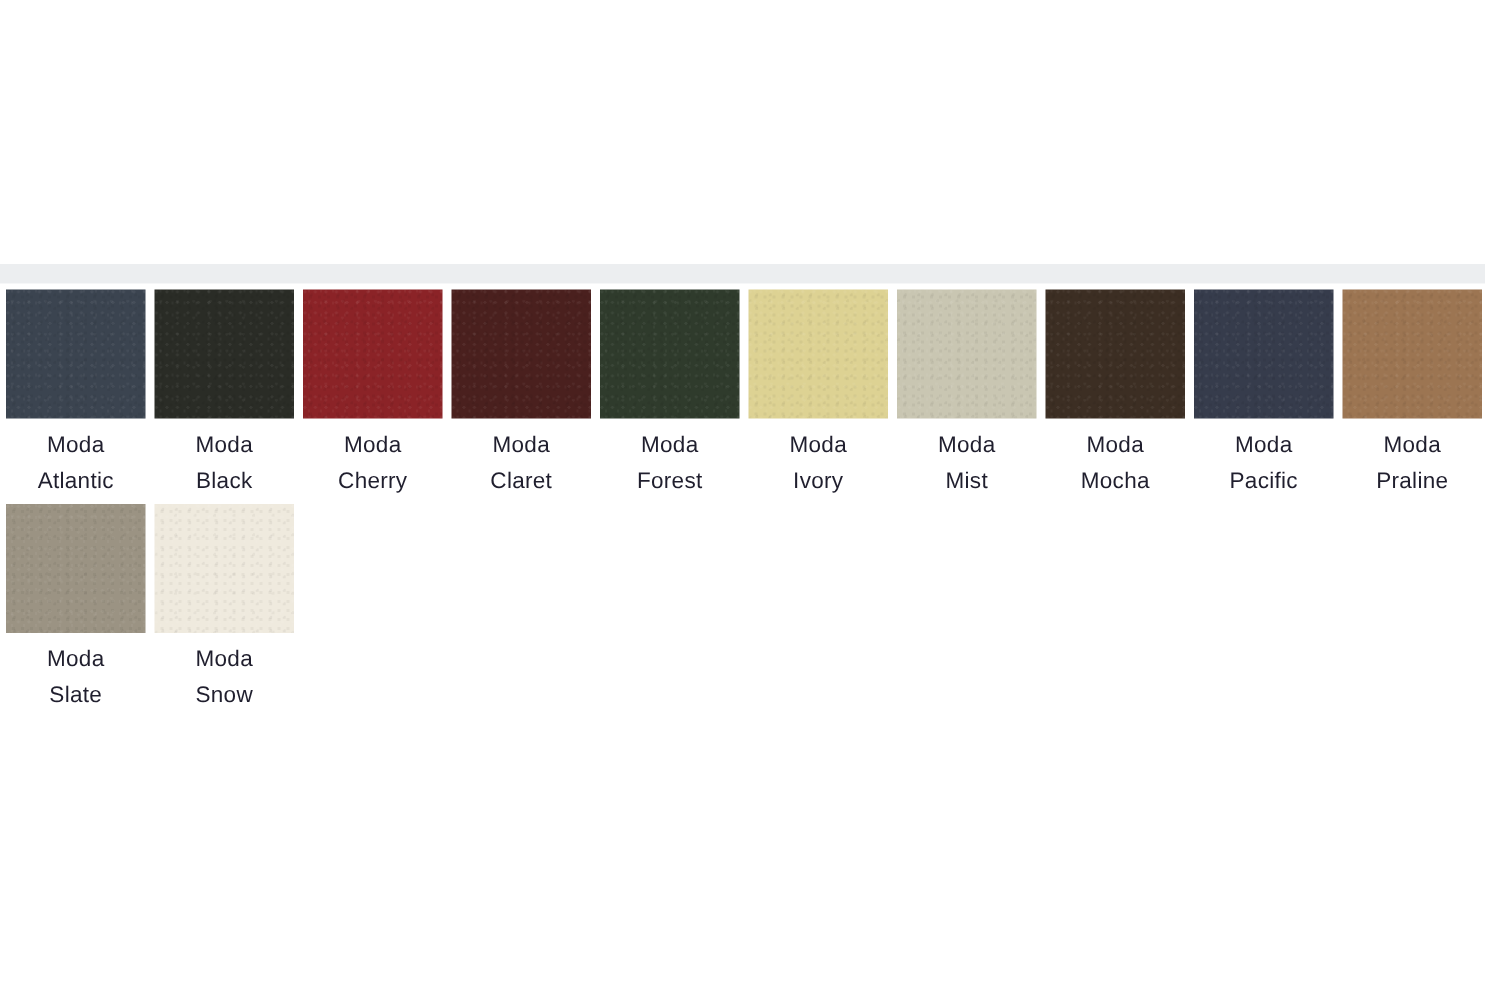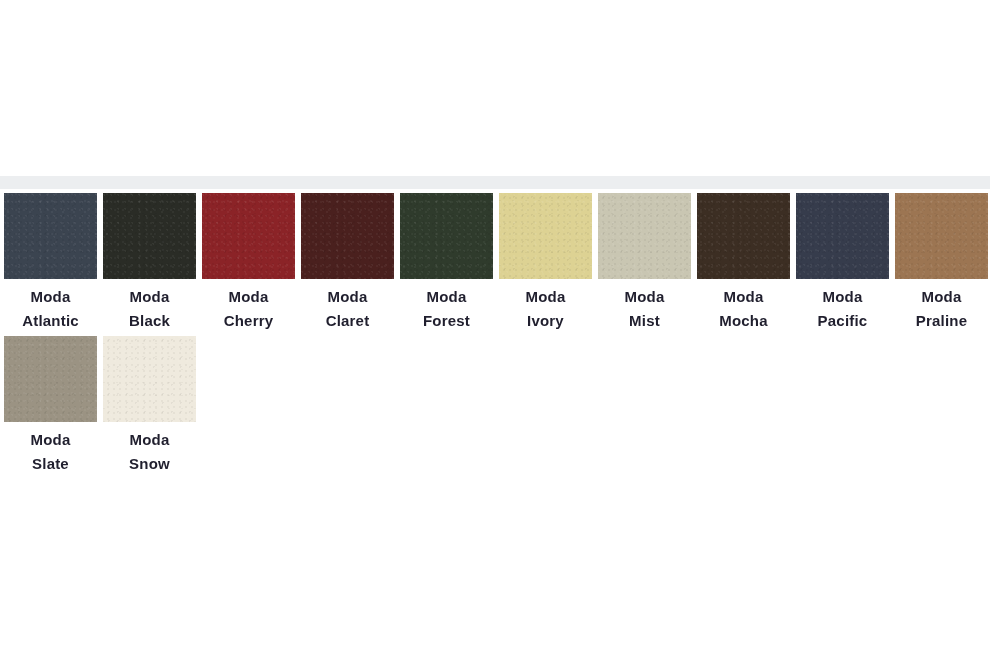--- a/index.html
+++ b/index.html
@@ -46,21 +46,20 @@
   }
 
   .swatch-grid {
     display: flex;
     flex-wrap: wrap;
     align-content: flex-start;
     width: 990px;
     background: #ffffff;
     padding: 0;
     margin: 0;
-    font-weight: bold;
   }
 
   .swatch-cell {
     width: 99px;
     box-sizing: border-box;
     padding: 3px 2px 0 4px;
     margin: 0;
     background: #ffffff;
     display: flex;
     flex-direction: column;

